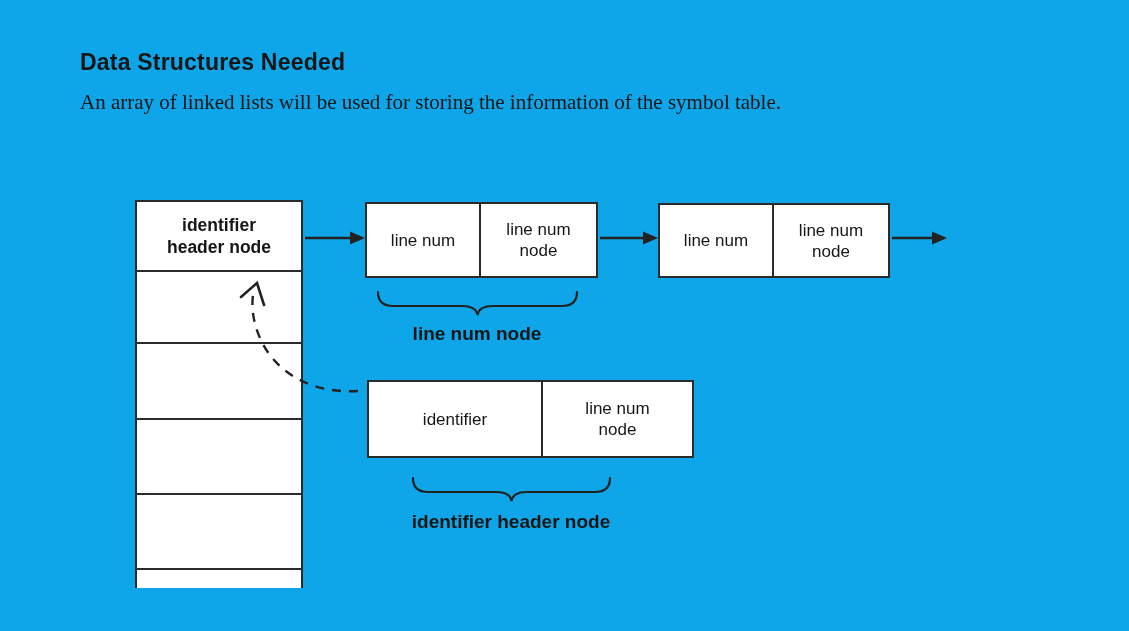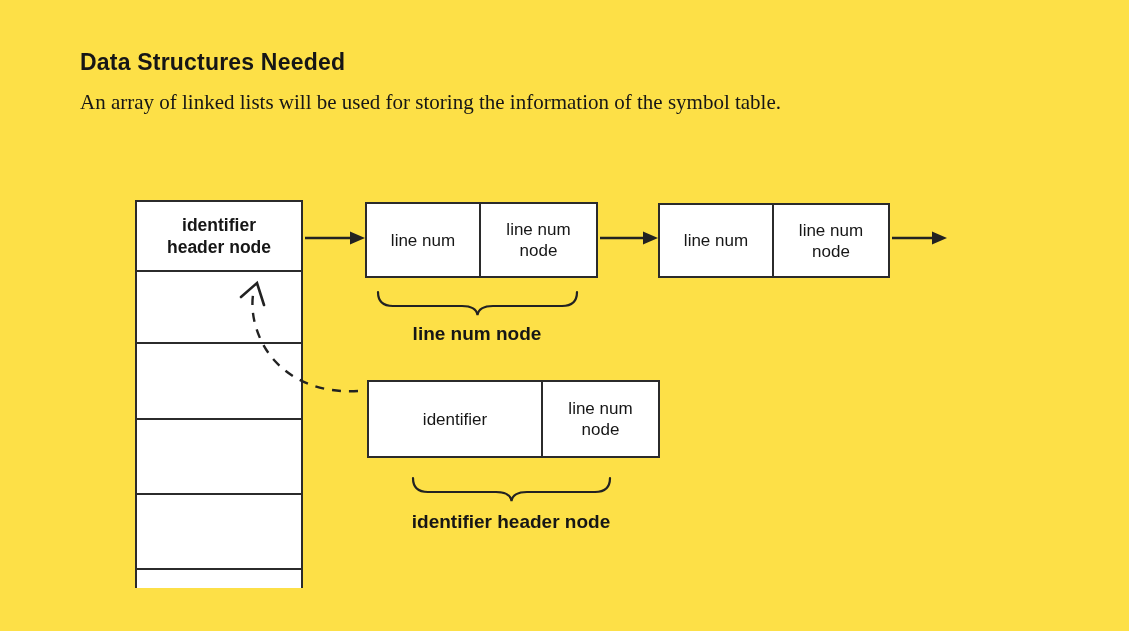--- a/index.html
+++ b/index.html
@@ -1,21 +1,21 @@
 <!DOCTYPE html>
 <html><head>
 <meta charset="utf-8">
 <style>
   * { margin: 0; padding: 0; box-sizing: border-box; }
   html, body { background: #ffffff; }
   .page {
     position: relative;
     width: 1129px;
     height: 631px;
-    background: #fde047;
+    background: #0ea5e9;
     font-family: "Liberation Sans", sans-serif;
     color: #161616;
     overflow: hidden;
   }
   .abs { position: absolute; }
 
   .doc-heading {
     left: 80px; top: 49px;
     font-family: "Liberation Sans", sans-serif;
     font-weight: bold;
@@ -64,21 +64,21 @@
     font-size: 17px; line-height: 21px;
   }
   .node-box .cell.divided { border-right: 2px solid #2b2b2b; justify-content: center; }
   .node-box .cell span { display: inline-block; max-width: 84px; }
   .nb1 { left: 365px; top: 202px; width: 233px; height: 76px; }
   .nb1 .c1 { width: 114px; }
   .nb1 .c2 { flex: 1; }
   .nb2 { left: 658px; top: 203px; width: 232px; height: 75px; }
   .nb2 .c1 { width: 114px; }
   .nb2 .c2 { flex: 1; }
-  .nb3 { left: 367px; top: 380px; width: 293px; height: 78px; }
+  .nb3 { left: 367px; top: 380px; width: 327px; height: 78px; }
   .nb3 .c1 { width: 174px; }
   .nb3 .c2 { flex: 1; }
 
   .brace-caption {
     width: 220px;
     text-align: center;
     font-weight: bold;
     font-size: 19px;
     white-space: nowrap;
   }

